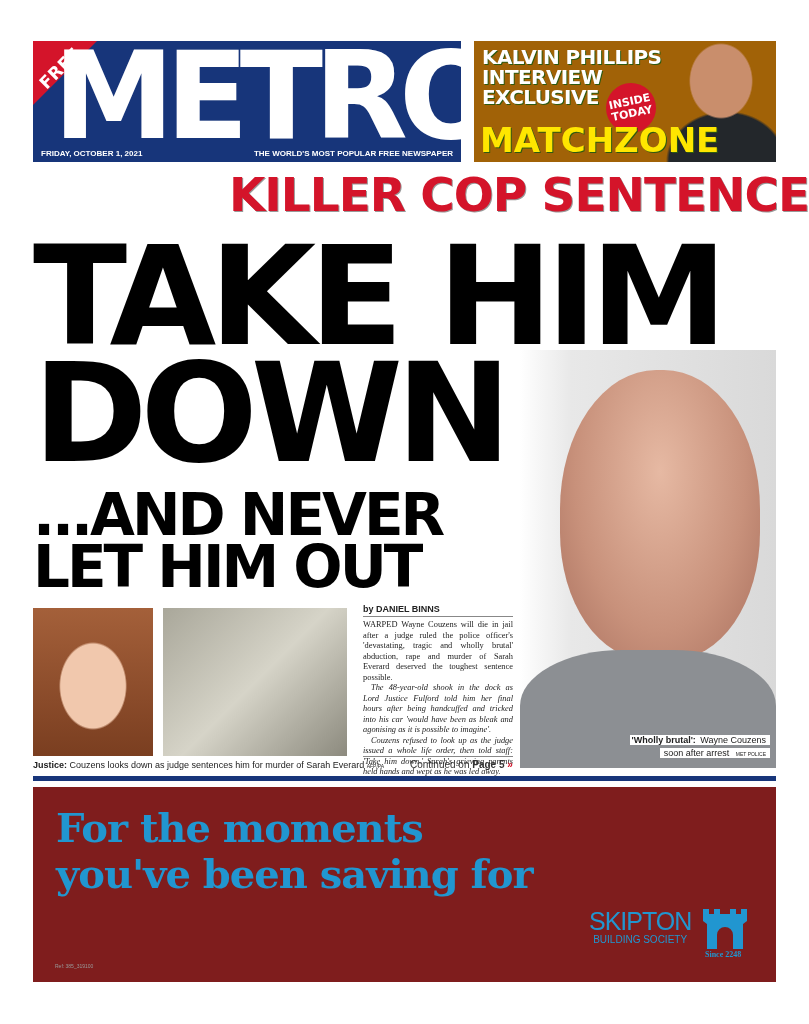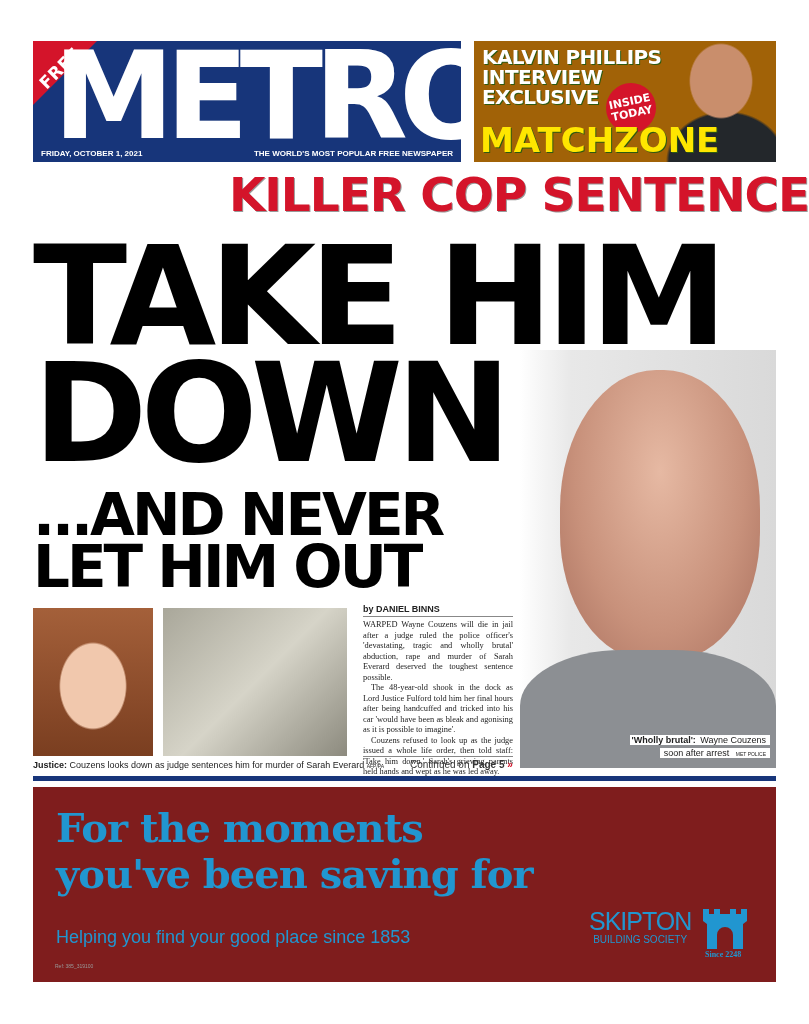--- a/index.html
+++ b/index.html
@@ -38,21 +38,21 @@
   .photo-sketch { position: absolute; left: 163px; top: 608px; width: 184px; height: 148px; background: linear-gradient(135deg, #a9a79a, #d6d4c8 50%, #8c8a7e); }
 
   .caption-main { position: absolute; left: 33px; top: 760px; font-size: 9px; color: #222; }
   .caption-main b { font-weight: 700; }
   .caption-main .credit { font-size: 5px; }
 
   .byline { position: absolute; left: 363px; top: 604px; font-size: 9px; font-weight: 700; color: #222; }
   .byline-rule { position: absolute; left: 363px; top: 616px; width: 150px; border-top: 1px solid #888; }
   .body-text { position: absolute; left: 363px; top: 620px; width: 150px; font-family: "Liberation Serif", serif; font-size: 8.4px; line-height: 10.5px; color: #222; text-align: justify; }
   .body-text p { text-indent: 0; }
-  .body-text p + p { text-indent: 8px; }
+  .body-text p + p { text-indent: 8px; font-style: italic; }
   .cont-rule { position: absolute; left: 363px; top: 756px; width: 150px; border-top: 1px solid #888; }
   .continued { position: absolute; left: 410px; top: 759px; font-size: 10px; color: #333; }
   .continued b { font-weight: 700; }
   .continued .chev { color: #d4142a; font-weight: 700; }
 
   .blue-rule { position: absolute; left: 33px; top: 776px; width: 743px; height: 5px; background: #17357a; }
 
   .ad { position: absolute; left: 33px; top: 787px; width: 743px; height: 195px; background: #7f1d1d; }
   .ad .ad-headline { position: absolute; left: 23px; top: 18px; color: #2196d0; font-family: "DejaVu Serif", serif; font-weight: 700; font-size: 40px; line-height: 46px; letter-spacing: -1px; }
   .ad .ad-sub { position: absolute; left: 23px; top: 140px; color: #2196d0; font-size: 18px; }
@@ -121,21 +121,20 @@
   <span>Continued on</span> <b>Page 5</b> <span class="chev">»</span>
 </div>
 
 <div class="blue-rule"></div>
 
 <div class="ad">
   <div class="ad-headline">
     <div>For the moments</div>
     <div>you've been saving for</div>
   </div>
-  <div class="ad-sub">Helping you find your good place since 1853</div>
   <div class="ref">Ref: 385_319100</div>
   <div class="logo-text">
     <div class="logo-name">SKIPTON</div>
     <div class="logo-sub">BUILDING SOCIETY</div>
   </div>
   <svg class="castle" viewBox="0 0 52 40">
     <path d="M4 0h6v5h5V0h6v5h10V0h6v5h5V0h6v12l-4 3v25H34V26a8 8 0 0 0-16 0v14H8V15L4 12z" fill="#2196d0"></path>
   </svg>
   <div class="since">Since 2248</div>
 </div>

